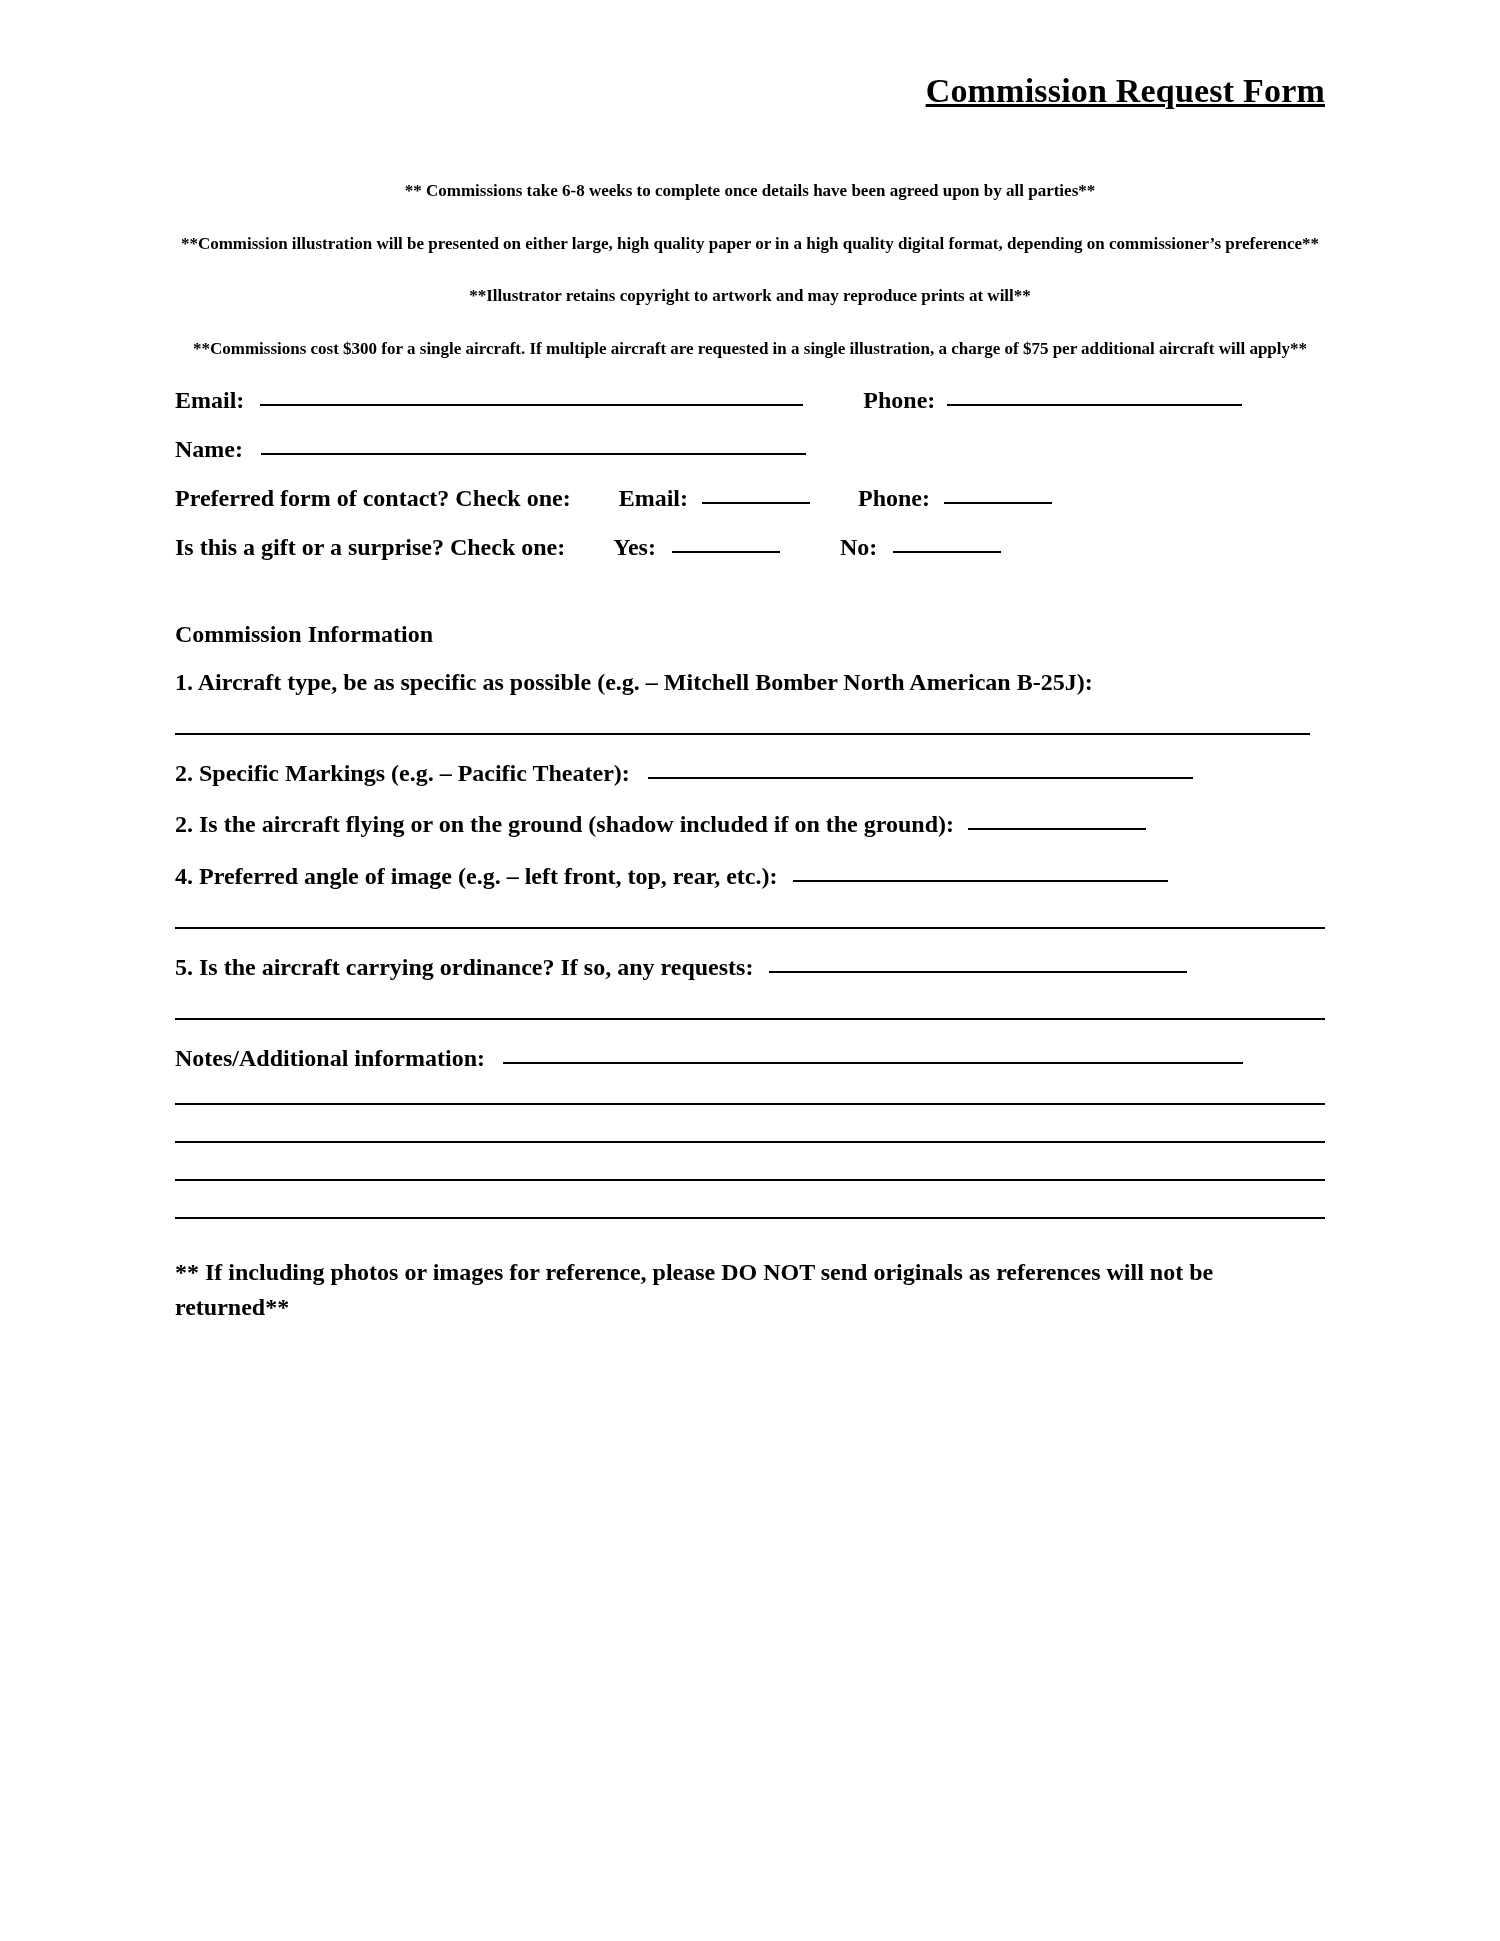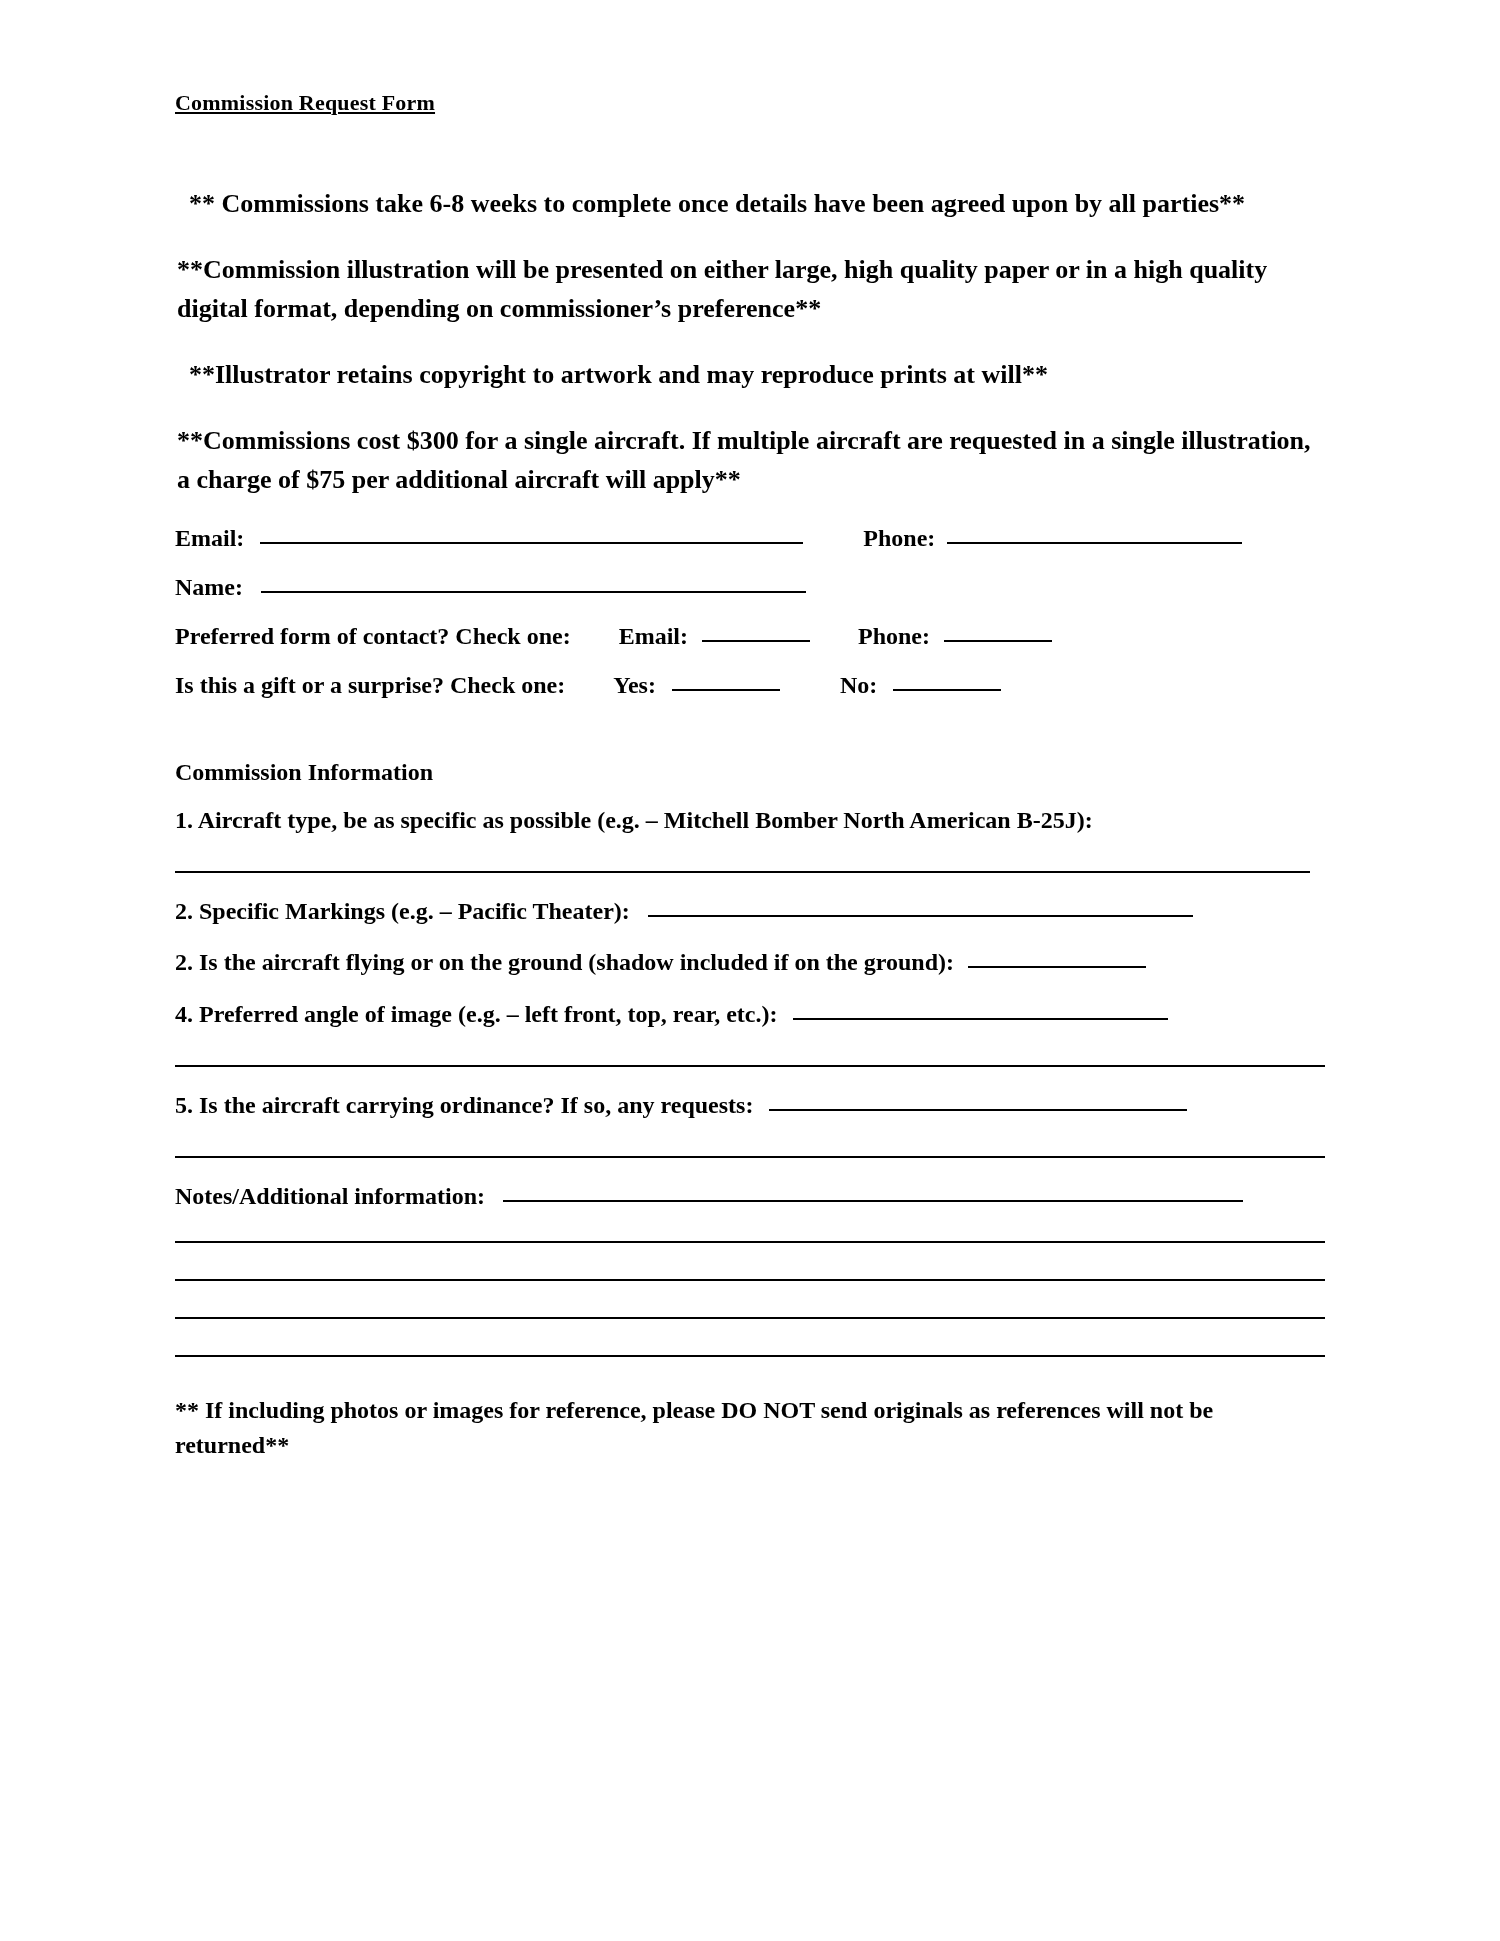--- a/index.html
+++ b/index.html
@@ -16,33 +16,34 @@
     overflow: hidden;
   }
   .page {
     position: relative;
     width: 1500px;
     height: 1941px;
     box-sizing: border-box;
     padding: 0 175px;
   }
   .doc-title {
-    text-align: left;
+    text-align: right;
     font-weight: bold;
-    font-size: 22px;
+    font-size: 34px;
     text-decoration: underline;
-    margin-top: 90px;
+    margin-top: 72px;
     letter-spacing: 0.2px;
   }
   .notices {
     margin-top: 68px;
   }
   .notice {
+    text-align: center;
     font-weight: bold;
-    font-size: 26px;
+    font-size: 17px;
     line-height: 1.5;
     margin-bottom: 27px;
     padding: 0 14px;
   }
   .notice.wide {
     padding: 0 2px;
   }
   .section-head {
     font-weight: bold;
     font-size: 24px;

